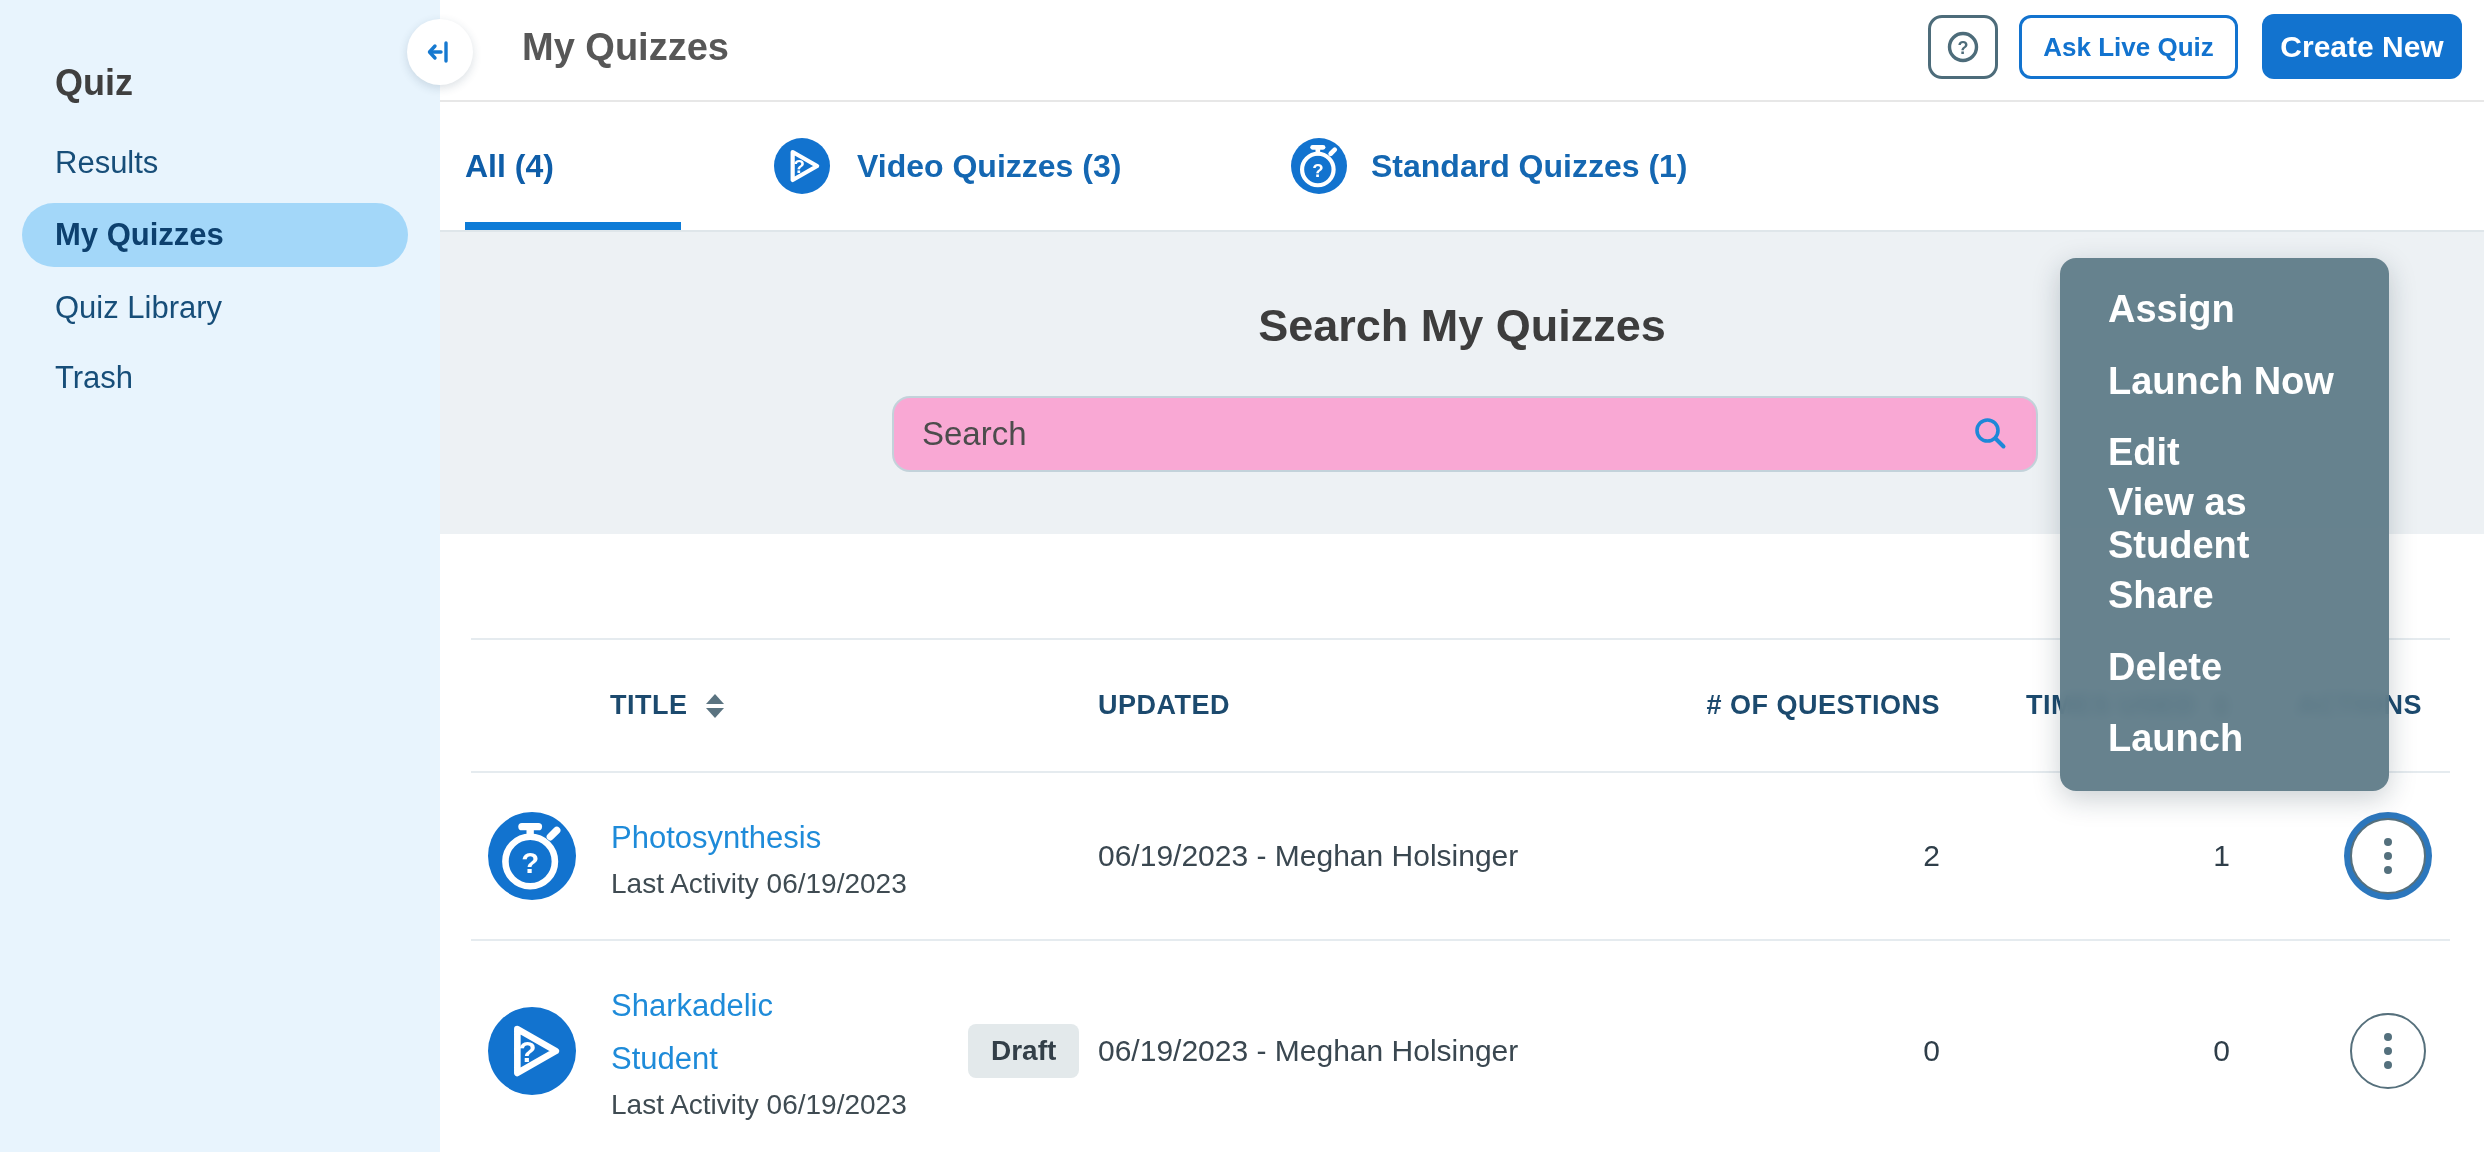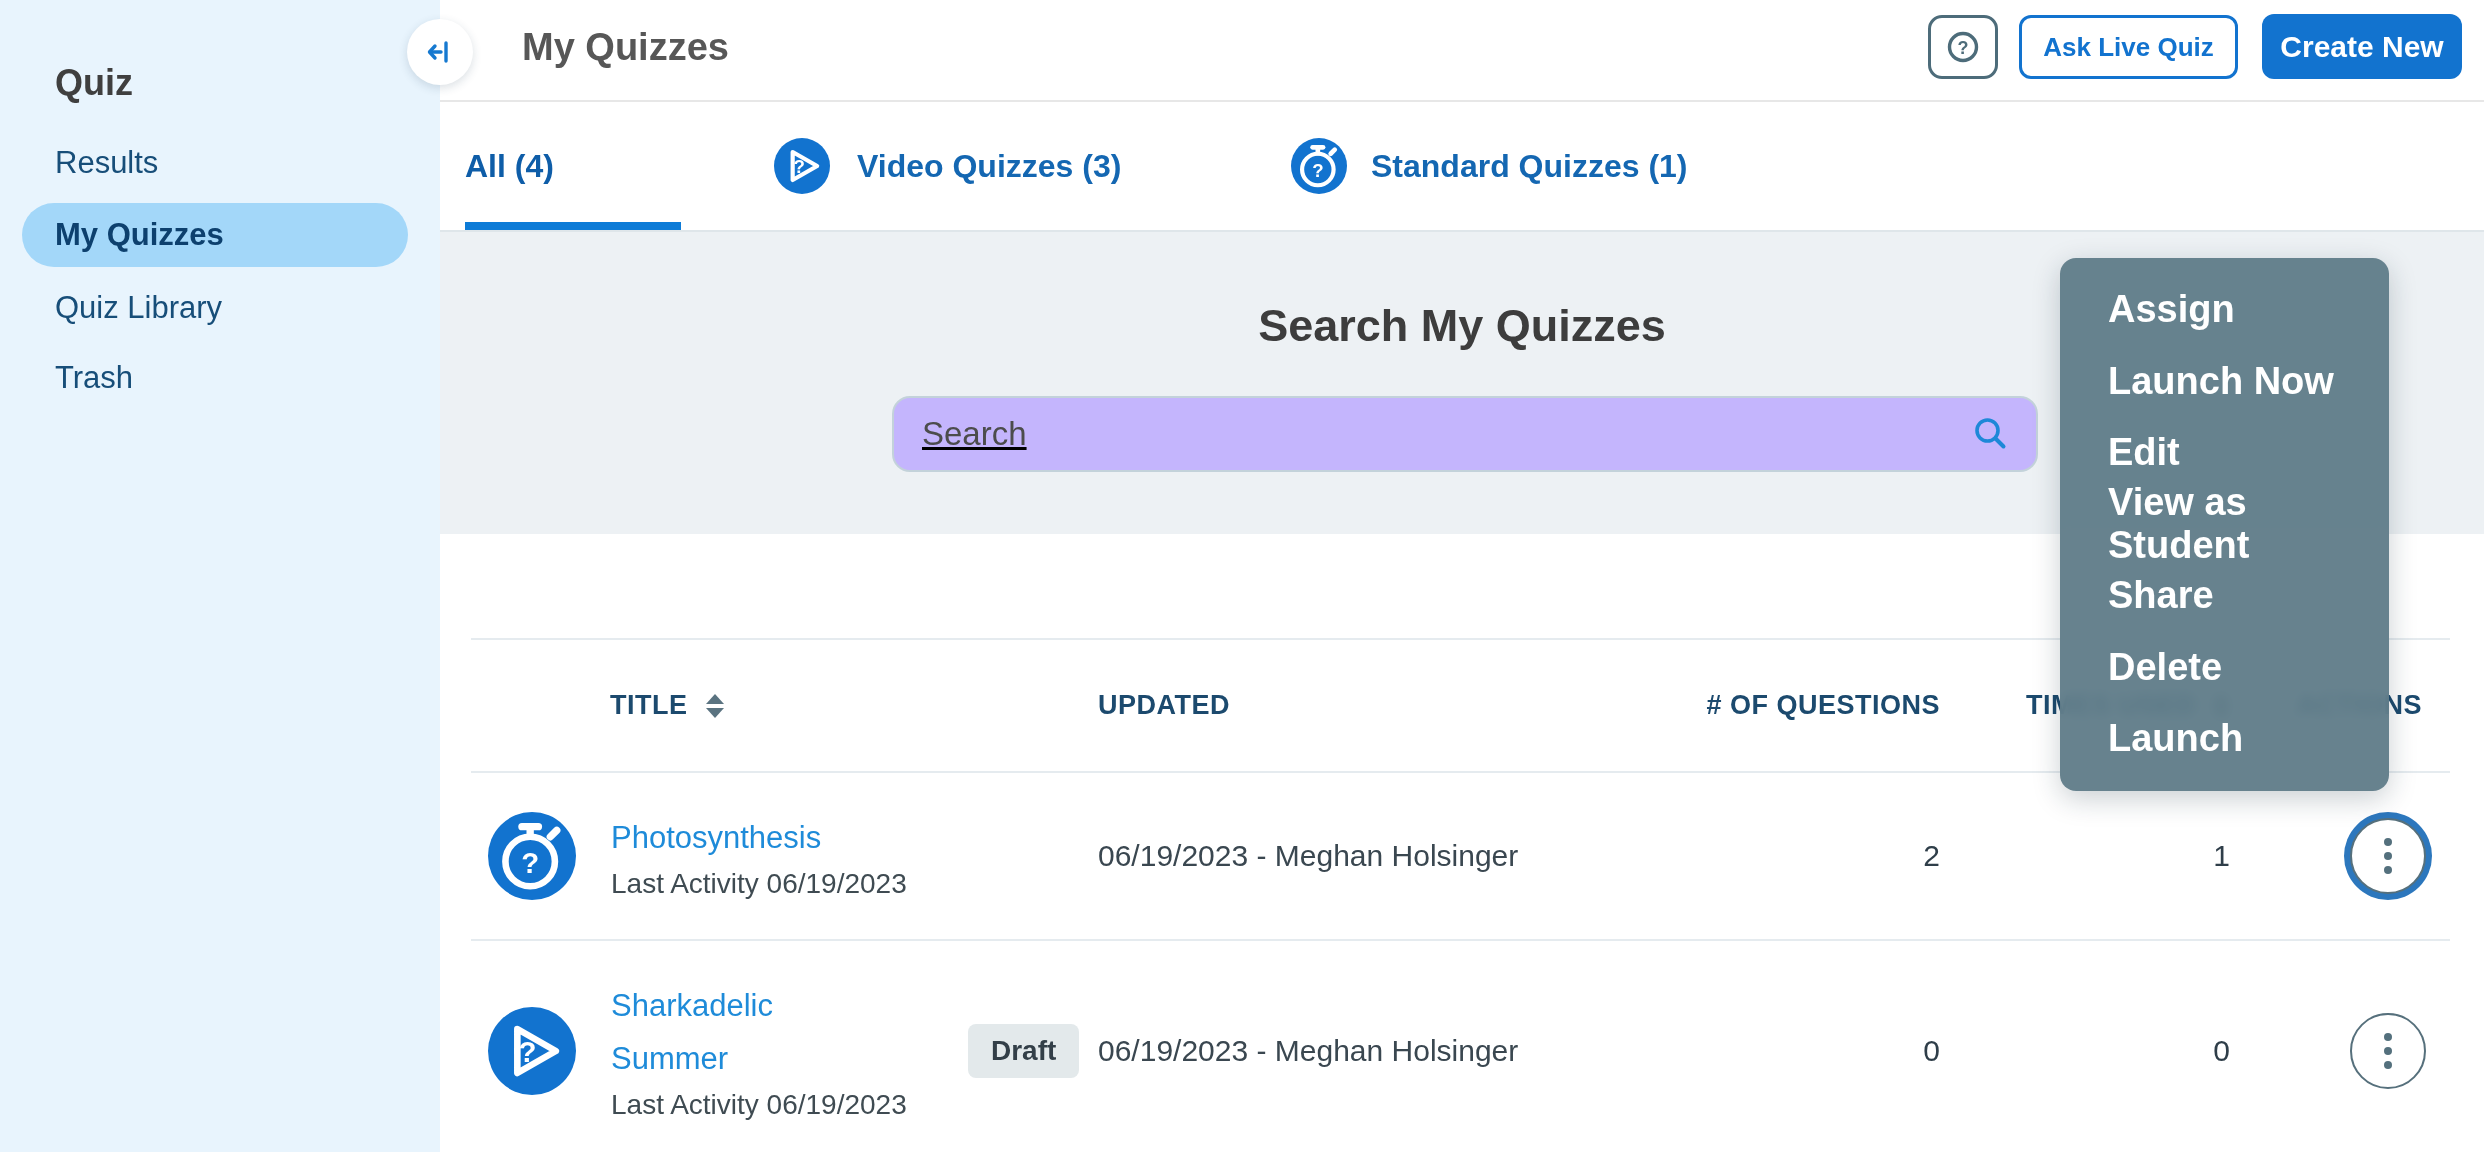--- a/index.html
+++ b/index.html
@@ -43,22 +43,22 @@
   .tab-all .underline { position:absolute; left:0; bottom:0; width:216px; height:8px; background:#0d7bd7; }
   .tab-video { left:334px; gap:27px; }
   .tab-standard { left:851px; gap:24px; }
   .tab-icon { width:56px; height:56px; border-radius:50%; background:#1273cf; display:flex;
               align-items:center; justify-content:center; flex:none; }
 
   
   .search-section { position:absolute; left:440px; top:232px; width:2044px; height:302px; background:#edf1f4; }
   .search-heading { position:absolute; left:0; top:68px; width:100%; text-align:center;
                     font-size:45px; font-weight:bold; color:#3d3d3d; }
-  .search-wrap { position:absolute; left:452px; top:164px; width:1146px; height:76px; background:#c4b5fd;
-                 border:2px solid #c3d2da; border-radius:18px; display:flex; align-items:center;text-decoration:underline; }
+  .search-wrap { position:absolute; left:452px; top:164px; width:1146px; height:76px; background:#f9a8d4;
+                 border:2px solid #c3d2da; border-radius:18px; display:flex; align-items:center; }
   .search-input { flex:1; height:100%; border:none; outline:none; background:transparent; padding-left:28px;
                   font-size:33px; color:#4c4c4c; font-family:inherit; }
   .search-input::placeholder { color:#4c4c4c; opacity:1; }
   .search-glass { margin-right:22px; display:flex; cursor:pointer; }
 
   
   .qtable { position:absolute; left:471px; top:638px; width:1979px; }
   .trow { display:grid; grid-template-columns:627px 580px 262px 290px 220px; align-items:center; }
   .thead { height:135px; border-top:2px solid #e5ebef; border-bottom:2px solid #e5ebef;
            font-size:27px; font-weight:600; letter-spacing:0.5px; color:#1c4a6e; }
@@ -247,21 +247,21 @@
 
     <div class="trow data-row row-2">
       <div class="cell-title">
         <span class="row-icon">
           <svg width="88" height="88" viewBox="0 0 48 48" fill="none">
             <path d="M16 12 L37 24 L16 36 Z" stroke="#fff" stroke-width="3.6" stroke-linejoin="round" fill="none"></path>
             <text x="21.5" y="30" text-anchor="middle" font-size="16" font-weight="bold" fill="#fff">?</text>
           </svg>
         </span>
         <span class="title-stack">
-          <a class="row-title">Sharkadelic Summer</a>
+          <a class="row-title">Sharkadelic Student</a>
           <div class="row-sub">Last Activity 06/19/2023</div>
         </span>
         <span class="badge">Draft</span>
       </div>
       <div class="cell-updated">06/19/2023 - Meghan Holsinger</div>
       <div class="cell-num">0</div>
       <div class="cell-num">0</div>
       <div class="cell-actions">
         <button class="kebab-btn">
           <span style="display:flex;flex-direction:column;gap:6px;">

